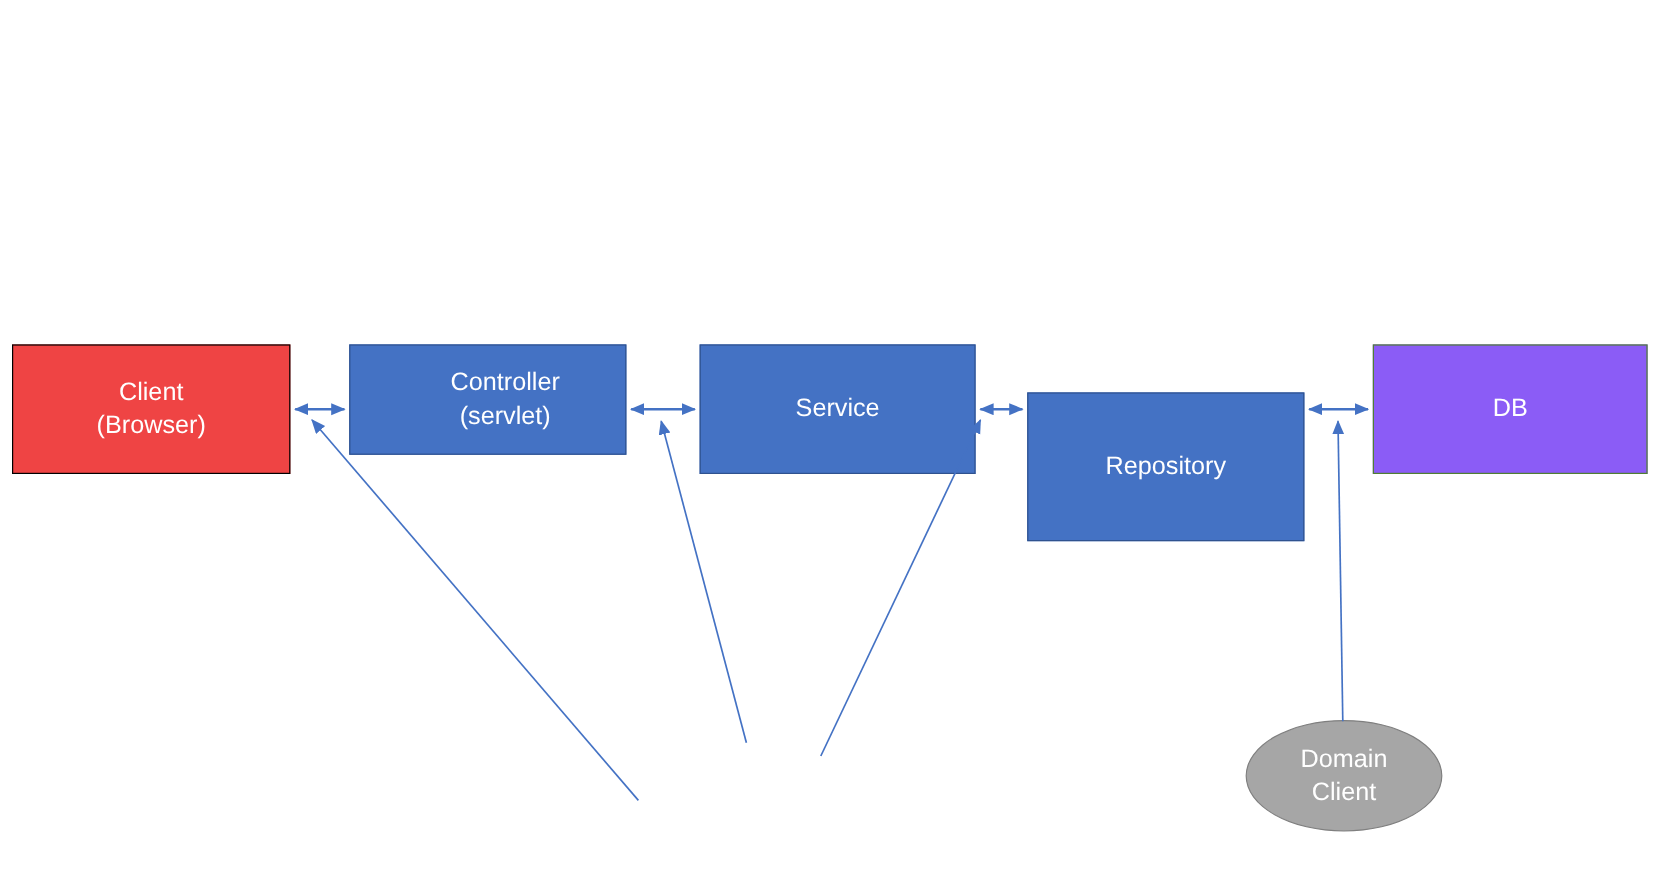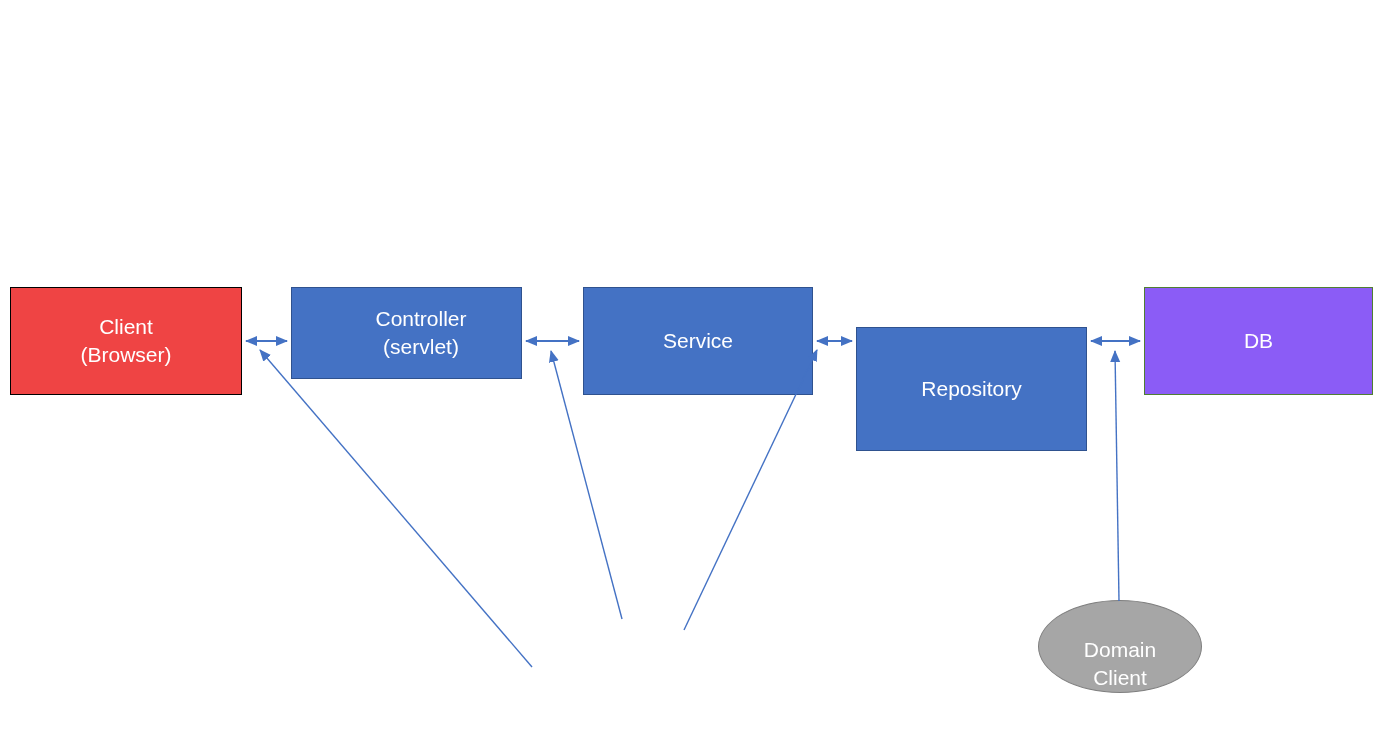--- a/index.html
+++ b/index.html
@@ -49,21 +49,21 @@
     background: #A6A6A6;
     border: 1px solid #7F7F7F;
     border-radius: 50%;
   }
   #client     { left: 10px;   top: 287px; width: 232px; height: 108px; }
   #controller { left: 291px;  top: 287px; width: 231px; height: 92px; padding-left: 29px; }
   #service    { left: 583px;  top: 287px; width: 230px; height: 108px; }
   #repository { left: 856px;  top: 279px; width: 231px; height: 124px; margin-top: 48px; }
   #db         { left: 1144px; top: 287px; width: 229px; height: 108px; }
   #dto        { left: 532px;  top: 620px; width: 178px; height: 97px;  }
-  #domain-entity { left: 1038px; top: 600px; width: 164px; height: 93px; justify-content: flex-end; }
+  #domain-entity { left: 1038px; top: 600px; width: 164px; height: 93px; }
   #connector-layer {
     position: absolute;
     left: 0; top: 0;
     width: 1380px;
     height: 729px;
     z-index: 3;
     pointer-events: none;
   }
   .dbl  { stroke: #4472C4; stroke-width: 2;   marker-start: url(#arrowhead); marker-end: url(#arrowhead); }
   .thin { stroke: #4472C4; stroke-width: 1.4; marker-end: url(#arrowhead); }

